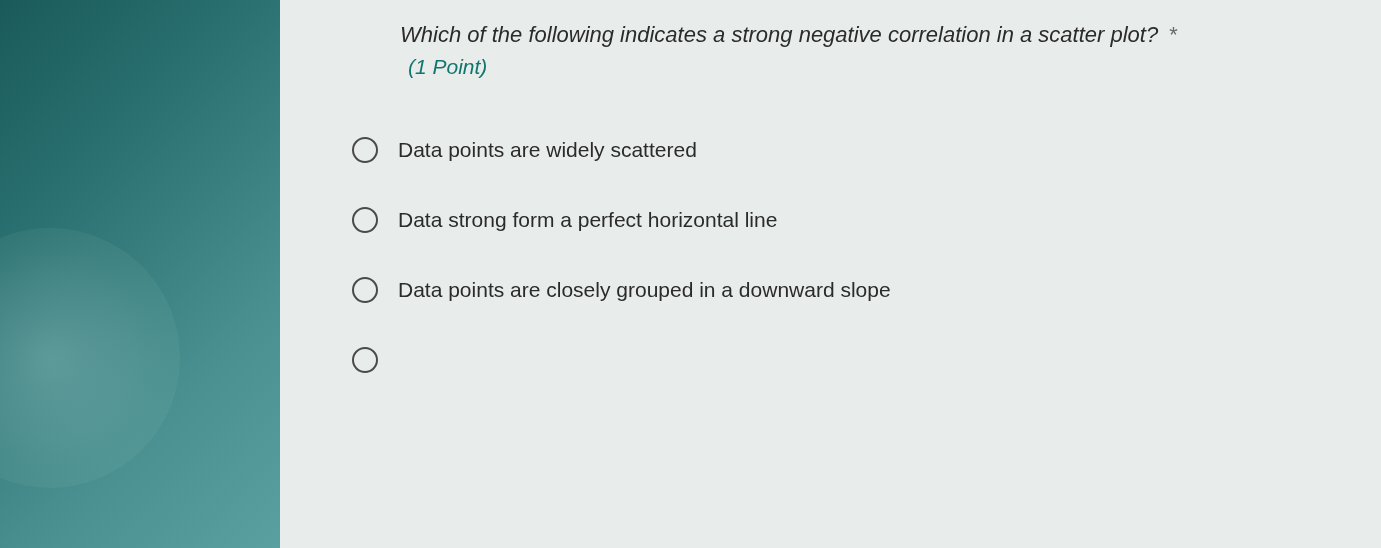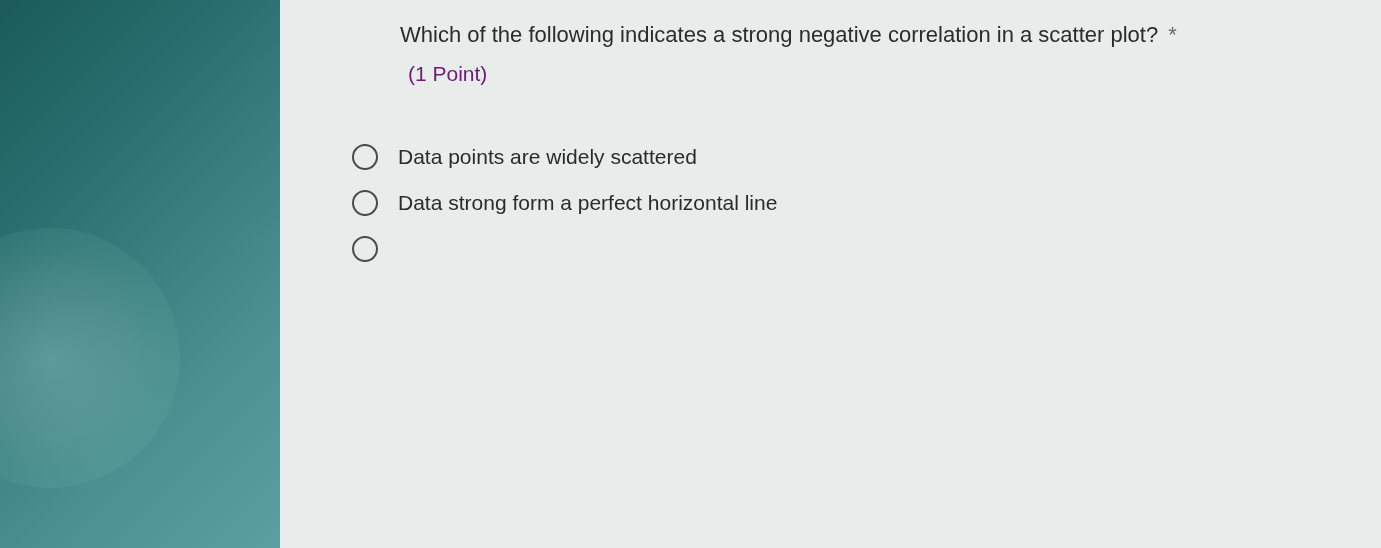--- a/index.html
+++ b/index.html
@@ -32,41 +32,42 @@
       border-radius: 50%;
       background: radial-gradient(circle, rgba(200,230,230,0.25) 0%, rgba(200,230,230,0.08) 60%, transparent 100%);
     }
     .content {
       flex: 1;
       padding: 18px 20px 20px 120px;
       position: relative;
     }
     .question-header {
       margin-bottom: 58px;
+      font-style: italic;
     }
     .question-text {
       font-size: 22px;
       color: #2b2b2b;
       line-height: 1.5;
       font-weight: 400;
     }
     .required-star {
       color: #6a6a6a;
       margin-left: 4px;
     }
     .points {
       font-size: 21px;
-      color: #701a75;
-      margin-top: 11px;
+      color: #0f766e;
+      margin-top: 4px;
       margin-left: 8px;
     }
     .options {
       display: flex;
       flex-direction: column;
-      gap: 20px;
+      gap: 44px;
       margin-left: -48px;
       text-align: right;
     }
     .option {
       display: flex;
       align-items: center;
       gap: 20px;
       cursor: pointer;
     }
     .radio {
@@ -101,15 +102,19 @@
     <div class="option">
       <div class="radio"></div>
       <div class="option-label">Data points are widely scattered</div>
     </div>
     <div class="option">
       <div class="radio"></div>
       <div class="option-label">Data strong form a perfect horizontal line</div>
     </div>
     <div class="option">
       <div class="radio"></div>
+      <div class="option-label">Data points are closely grouped in a downward slope</div>
+    </div>
+    <div class="option">
+      <div class="radio"></div>
     </div>
   </div>
 </div>
 
 </body></html>

